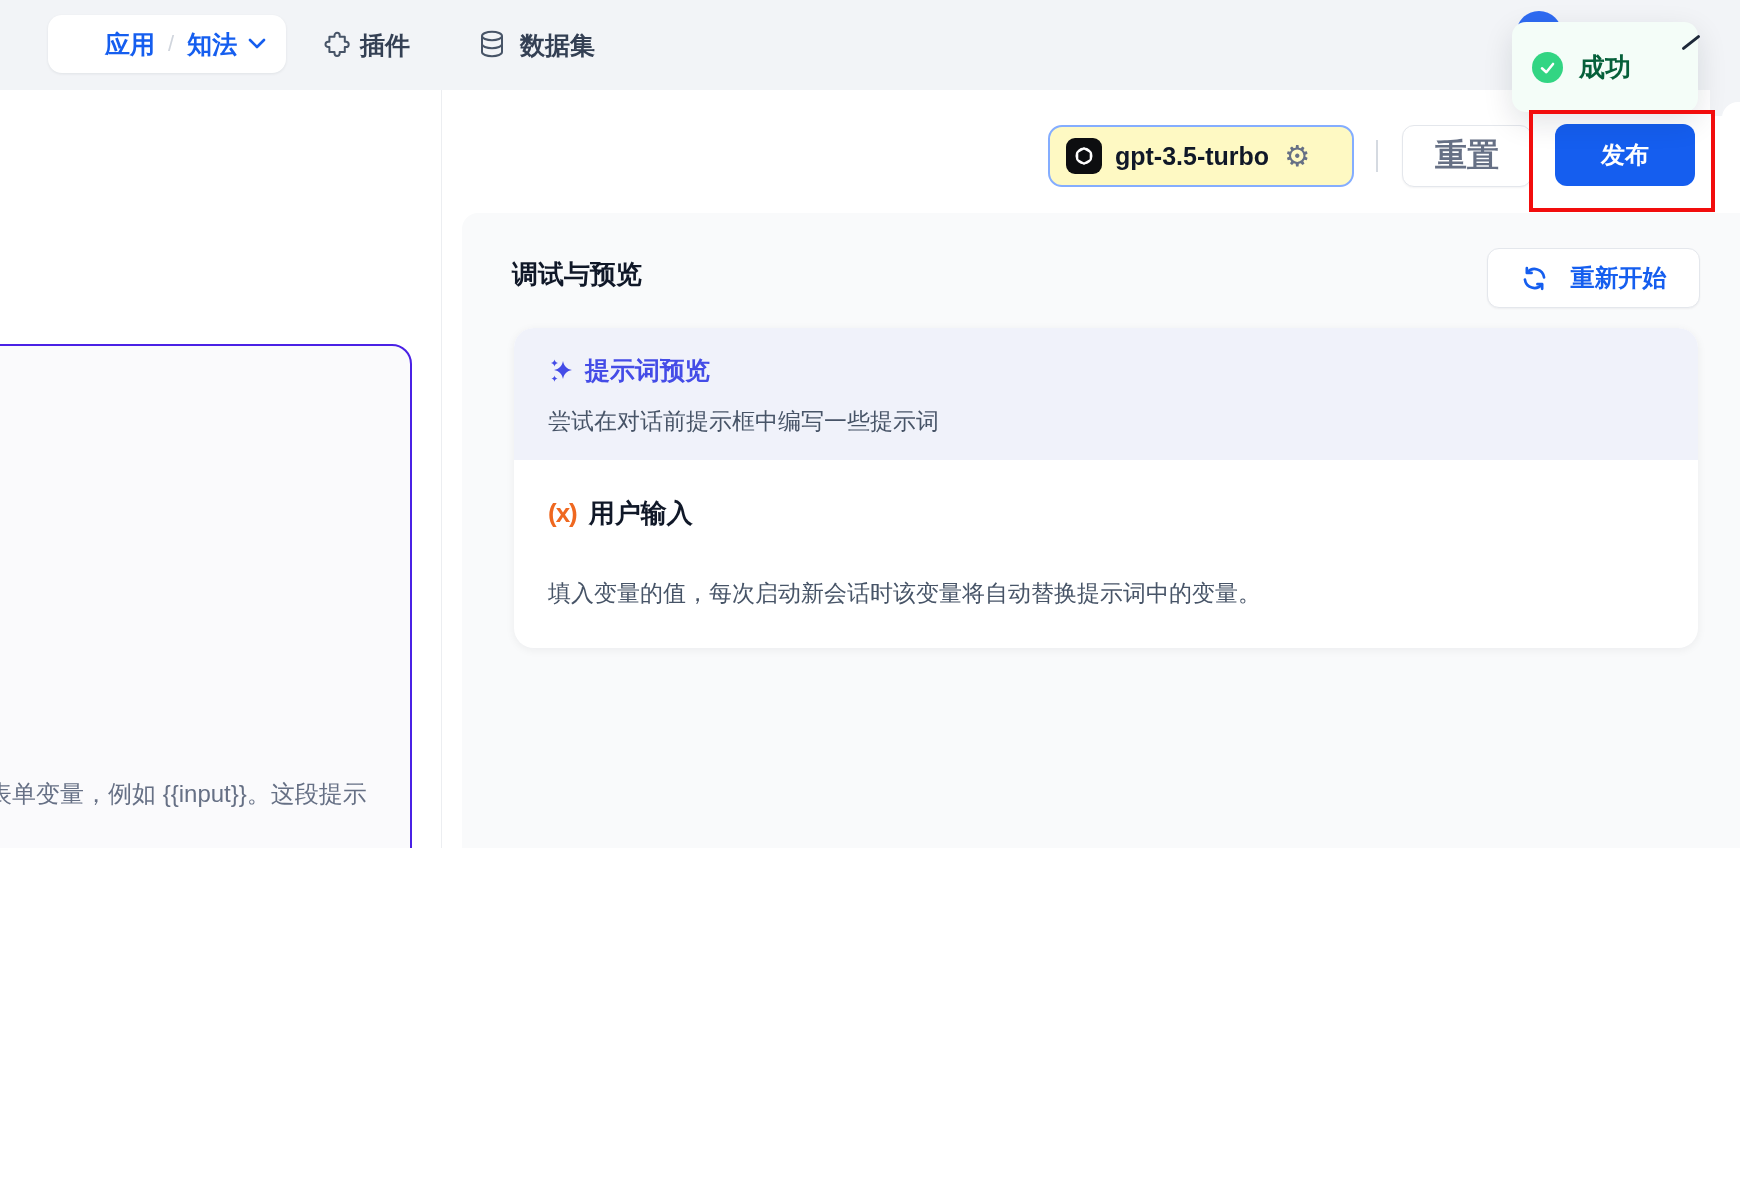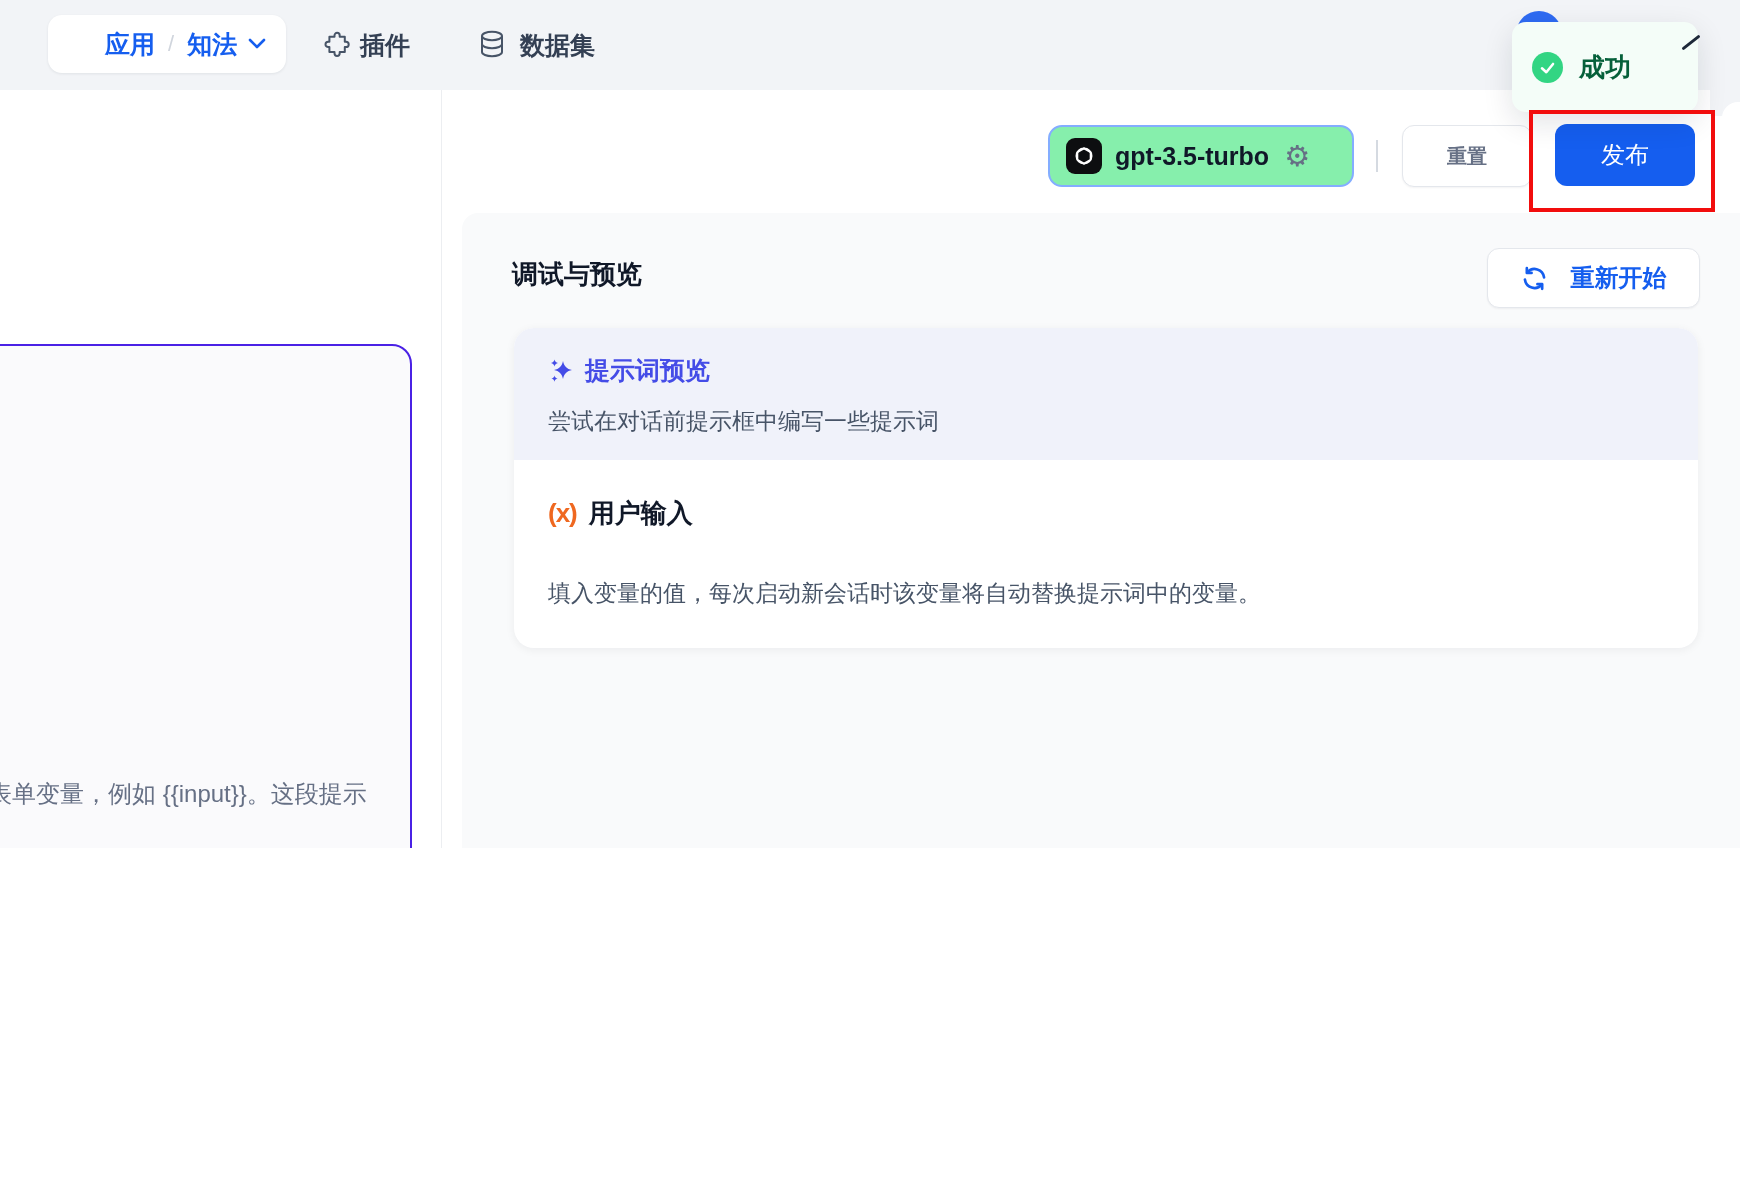--- a/index.html
+++ b/index.html
@@ -21,31 +21,31 @@
   .ico { display:inline-flex; align-items:center; justify-content:center; }
 
   
   .avatar { left:1516px; top:11px; width:46px; height:46px; border-radius:50%; background:#2E6BF2; z-index:1; }
 
   
   .corner-gray { left:1710px; top:90px; width:30px; height:26px; background:#F2F4F7; }
   .corner-white { left:1722px; top:102px; width:18px; height:40px; background:#fff; border-top-left-radius:16px; }
 
   
-  .model-pill { left:1048px; top:125px; width:306px; height:62px; background:#86efac;
+  .model-pill { left:1048px; top:125px; width:306px; height:62px; background:#fef9c3;
                 border:2px solid #84ADFF; border-radius:14px; display:flex; align-items:center; gap:13px; padding:0 16px; }
   .openai-badge { width:36px; height:36px; background:#0D0E10; border-radius:9px; display:flex; align-items:center; justify-content:center; }
   .model-name { font-size:25px; font-weight:700; color:#101828; }
   .gear { font-size:29px; color:#667085; line-height:1; margin-left:2px; }
   .vdiv { left:1376px; top:140px; width:2px; height:32px; background:#D5DAE1; }
   .btn-reset { left:1402px; top:125px; width:130px; height:62px; background:#fff; border:1px solid #E4E7EC;
                border-radius:12px; display:flex; align-items:center; justify-content:center;
-               font-size:20px; font-weight:700; color:#667085; box-shadow:0 1px 2px rgba(16,24,40,.05); }
+               font-size:32px; font-weight:700; color:#667085; box-shadow:0 1px 2px rgba(16,24,40,.05); }
   .btn-publish { left:1555px; top:124px; width:140px; height:62px; background:#155EEF; border-radius:12px;
-                 display:flex; align-items:center; justify-content:center; font-size:24px; font-weight:400; color:#fff; }
+                 display:flex; align-items:center; justify-content:center; font-size:24px; font-weight:700; color:#fff; }
   .redbox { left:1529px; top:110px; width:186px; height:102px; border:4px solid #F20D0D; z-index:10; }
 
   
   .toast { left:1500px; top:22px; width:186px; height:90px; background:#F4FDF8; border-radius:14px; z-index:5;
            display:flex; align-items:center; gap:16px; padding:0 20px; box-shadow:0 10px 30px rgba(16,24,40,.12);margin-left:12px; }
   .toast-check { width:31px; height:31px; border-radius:50%; background:#32D583; display:flex; align-items:center; justify-content:center; flex:none; }
   .toast-msg { font-size:26px; font-weight:700; color:#05603A; }
   .slash { left:1680px; top:41px; width:22px; height:3px; background:#1D2939; border-radius:2px; transform:rotate(-38deg); z-index:6; }
 
   

